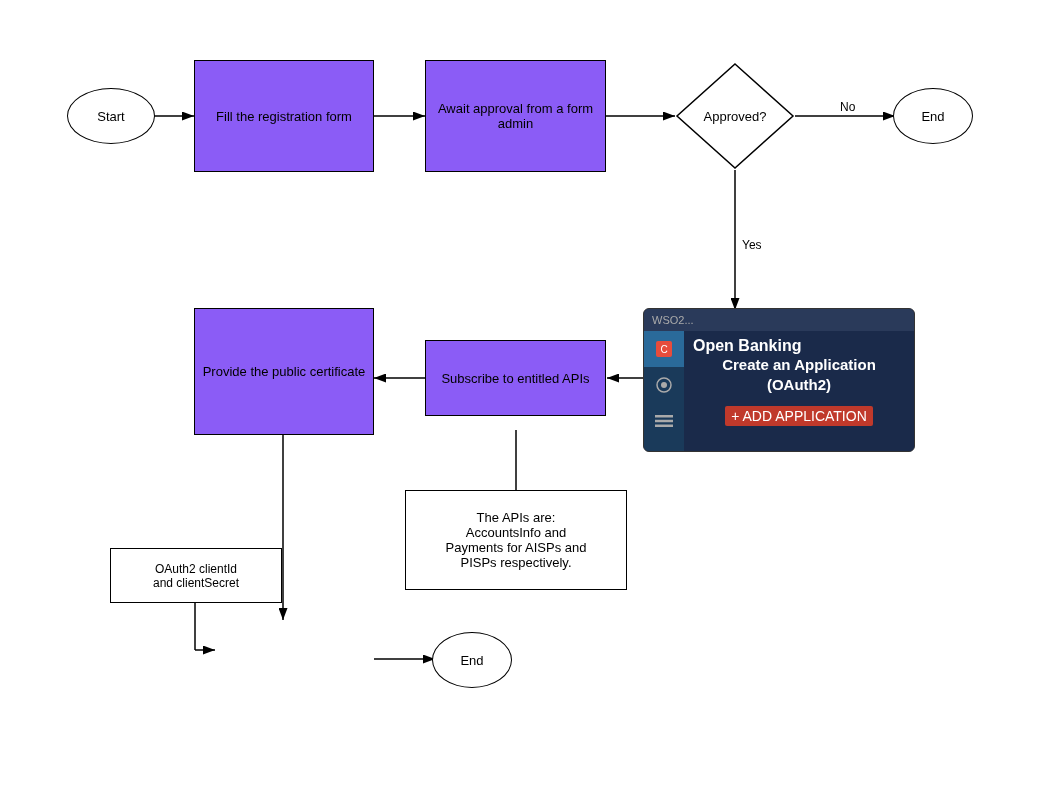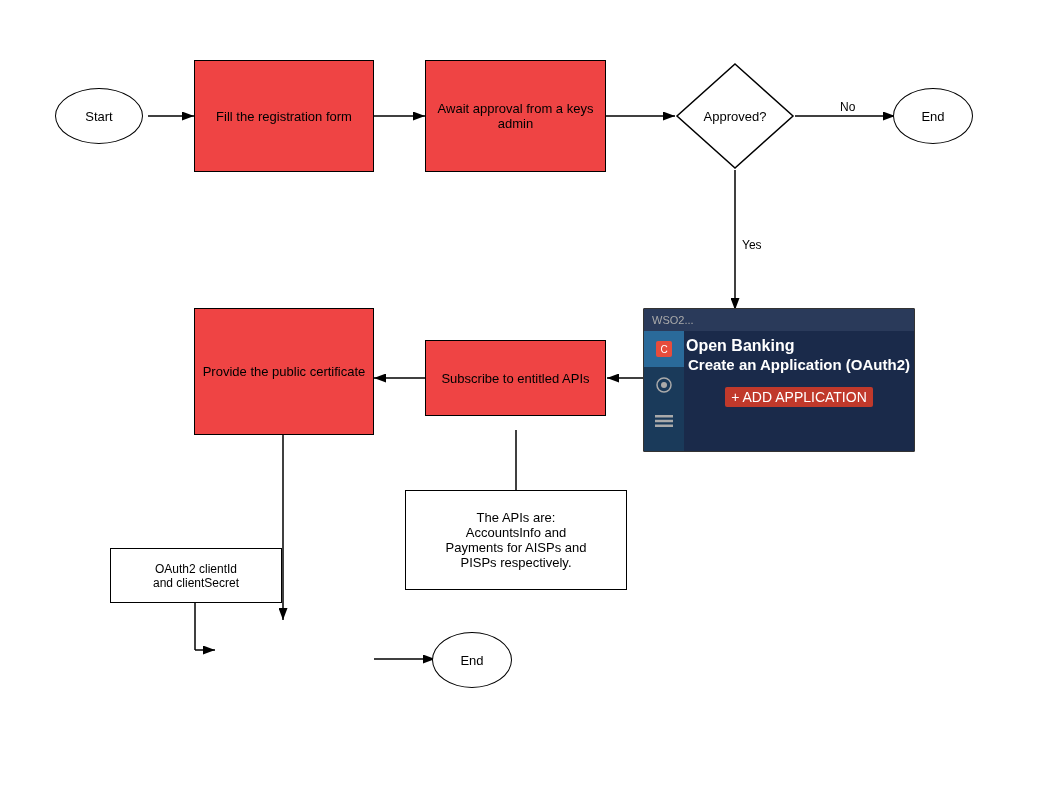--- a/index.html
+++ b/index.html
@@ -20,21 +20,21 @@
     
     .shape {
       position: absolute;
       display: flex;
       align-items: center;
       justify-content: center;
       text-align: center;
     }
     .rect {
       border: 1.5px solid #000;
-      background: #ef4444;
+      background: #8b5cf6;
     }
     .circle {
       border: 1.5px solid #000;
       border-radius: 50%;
       background: #fff;
     }
     .diamond-wrap {
       position: absolute;
     }
     .diamond {
@@ -77,21 +77,21 @@
       stroke: #000;
       stroke-width: 1.5;
       fill: none;
     }
     
     .wso2-panel {
       position: absolute;
       background: #1a2a4a;
       border: 1px solid #333;
       overflow: hidden;
-      border-radius: 1px;
+      border-radius: 6px;
     }
     .wso2-top-bar {
       background: #2a3a5a;
       height: 22px;
       display: flex;
       align-items: center;
       padding: 0 8px;
       font-size: 11px;
       color: #aaa;
     }
@@ -130,30 +130,30 @@
     <line class="plain-line" x1="516" y1="430" x2="516" y2="490"></line>
 
     <line class="arrow-line" x1="283" y1="435" x2="283" y2="620"></line>
 
     <line class="plain-line" x1="195" y1="580" x2="195" y2="650"></line>
     <line class="arrow-line" x1="195" y1="650" x2="215" y2="650"></line>
 
     <line class="arrow-line" x1="374" y1="659" x2="435" y2="659"></line>
   </svg>
 
-  <div class="shape circle" style="left:55px; top:88px; width:88px; height:56px;">
+  <div class="shape circle" style="left:67px; top:88px; width:88px; height:56px;">
     <span>Start</span>
   </div>
 
   <div class="shape rect" style="left:194px; top:60px; width:180px; height:112px;">
     <span>Fill the registration form</span>
   </div>
 
   <div class="shape rect" style="left:425px; top:60px; width:181px; height:112px;">
-    <span>Await approval from a keys admin</span>
+    <span>Await approval from a form admin</span>
   </div>
 
   <div class="diamond-wrap" style="left:675px; top:62px; width:120px; height:108px;">
     <svg class="diamond" viewBox="0 0 120 108">
       <polygon points="60,2 118,54 60,106 2,54" fill="#fff" stroke="#000" stroke-width="1.5"></polygon>
     </svg>
     <div class="diamond-text">
       <span>Approved?</span>
     </div>
   </div>
@@ -184,21 +184,21 @@
           </svg>
       </div>
       <div style="height:36px; display:flex; align-items:center; justify-content:center;">
         <svg width="18" height="12" viewBox="0 0 18 12">
             <rect x="0" y="0" width="18" height="2.5" fill="#aaa"></rect>
             <rect x="0" y="4.75" width="18" height="2.5" fill="#aaa"></rect>
             <rect x="0" y="9.5" width="18" height="2.5" fill="#aaa"></rect>
           </svg>
       </div>
     </div>
-    <div style="position:absolute; left:40px; top:22px; right:0; bottom:0; background:#1a2a4a; display:flex; flex-direction:column; align-items:center; justify-content:flex-start; padding:6px 2px;">
+    <div style="position:absolute; left:40px; top:22px; right:0; bottom:0; background:#1a2a4a; display:flex; flex-direction:column; align-items:center; justify-content:flex-start; padding:6px 9px;">
       <div style="color:#fff; font-size:16px; font-weight:bold; text-align:left; width:100%;">Open Banking</div>
       <div style="color:#fff; font-size:15px; font-weight:bold; text-align:center; line-height:1.3;">Create an Application (OAuth2)</div>
       <div style="background:#c0392b; color:#fff; font-size:14px; padding:2px 6px; border-radius:2px; margin-top:12px;">
         <span>+ ADD APPLICATION</span>
       </div>
     </div>
   </div>
 
   <div class="shape rect" style="left:425px; top:340px; width:181px; height:76px;">
     <span>Subscribe to entitled APIs</span>

